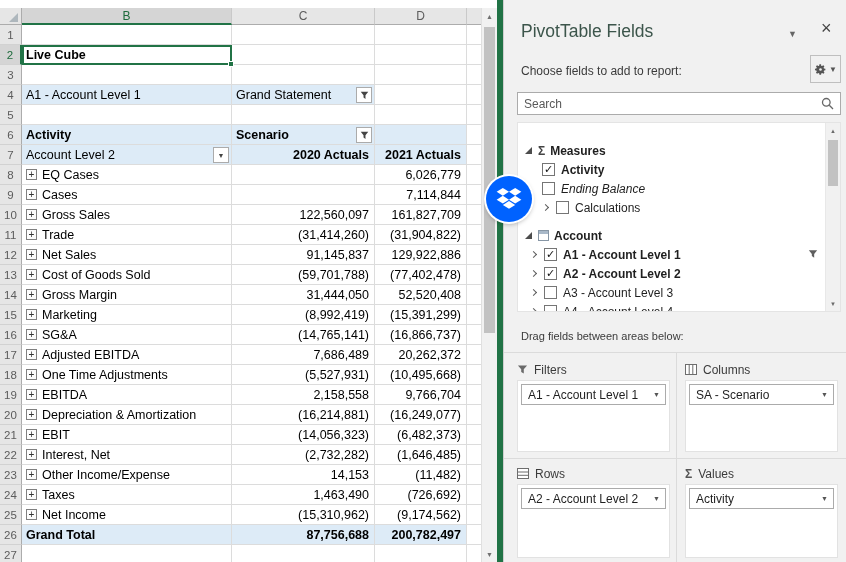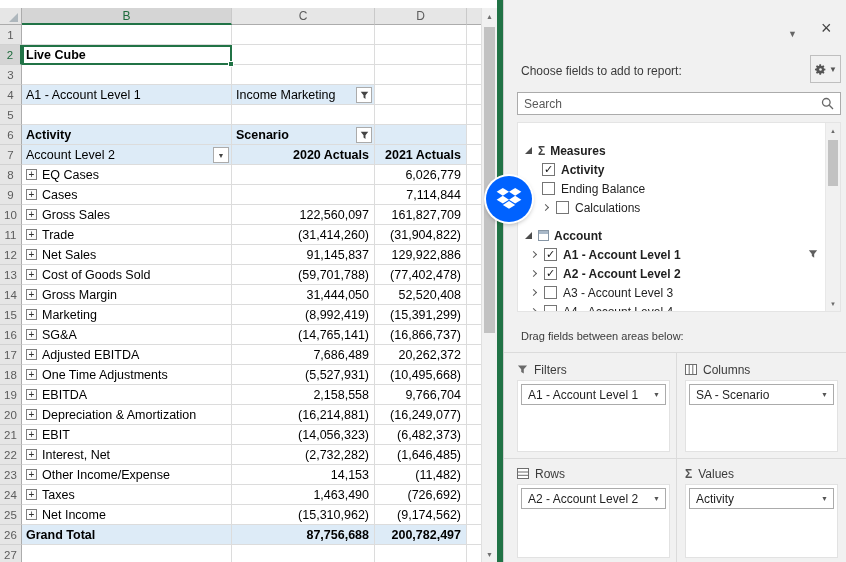--- a/index.html
+++ b/index.html
@@ -186,21 +186,21 @@
           <div class="cell cC"></div>
           <div class="cell cD"></div>
           <div class="cell cE"></div>
       </div>
 
       <div class="xrow">
         <div class="cell cB blue">
             <span>A1 - Account Level 1</span>
           </div>
         <div class="cell cC blue">
-          <span>Income Marketing</span>
+          <span>Grand Statement</span>
           <span class="fbtn">
               <svg width="9" height="9" viewBox="0 0 12 12">
                 <path d="M1 1 H11 L7.3 5.6 V10.6 L4.7 8.8 V5.6 Z" fill="#444"></path>
               </svg>
             </span>
         </div>
         <div class="cell cD"></div>
           <div class="cell cE"></div>
       </div>
 
@@ -442,20 +442,21 @@
     <svg width="26" height="24" viewBox="0 0 24 22" fill="#fff">
       <path d="M6.3 0.8 L12 4.4 L6.3 8 L0.6 4.4 Z"></path>
       <path d="M17.7 0.8 L23.4 4.4 L17.7 8 L12 4.4 Z"></path>
       <path d="M6.3 8 L12 11.6 L6.3 15.2 L0.6 11.6 Z"></path>
       <path d="M17.7 8 L23.4 11.6 L17.7 15.2 L12 11.6 Z"></path>
       <path d="M12 12.9 L17.7 16.5 L12 20.1 L6.3 16.5 Z"></path>
     </svg>
   </div>
 
   <div class="pane">
+    <div class="pane-title">PivotTable Fields</div>
     <div class="pane-opt">▼</div>
     <div class="pane-close">×</div>
 
     <div class="choose-label">Choose fields to add to report:</div>
     <div class="gear-btn">
       <svg width="13" height="13" viewBox="0 0 24 24">
           <path fill="#555" d="M12 8a4 4 0 100 8 4 4 0 000-8zm9 5.5v-3l-2.6-.5a6.7 6.7 0 00-.7-1.6l1.5-2.2-2.1-2.1-2.2 1.5c-.5-.3-1-.5-1.6-.7L13 2.3h-3l-.5 2.6c-.6.2-1.1.4-1.6.7L5.7 4.1 3.6 6.2l1.5 2.2c-.3.5-.5 1-.7 1.6l-2.6.5v3l2.6.5c.2.6.4 1.1.7 1.6l-1.5 2.2 2.1 2.1 2.2-1.5c.5.3 1 .5 1.6.7l.5 2.6h3l.5-2.6c.6-.2 1.1-.4 1.6-.7l2.2 1.5 2.1-2.1-1.5-2.2c.3-.5.5-1 .7-1.6l2.6-.5z"></path>
           <circle cx="12" cy="12" r="2.4" fill="#F1F1F1"></circle>
         </svg>
       <span class="tiny">▼</span>
@@ -475,21 +476,21 @@
       <div class="flist-inner">
           <div class="fitem" style="padding-left: 7px;">
             <span class="tri-exp"></span>
             <span class="sigma">Σ</span>
             <span class="flabel bold">Measures</span>
           </div>
           <div class="fitem" style="padding-left: 24px;">
             <span class="cbx">✓</span>
             <span class="flabel bold">Activity</span>
           </div>
-          <div class="fitem" style="padding-left: 24px;">
+          <div class="fitem" style="padding-left: 24px; font-style: italic;">
             <span class="cbx"></span>
             <span class="flabel">Ending Balance</span>
           </div>
           <div class="fitem" style="padding-left: 24px;">
             <span class="chev"></span>
             <span class="cbx"></span>
             <span class="flabel">Calculations</span>
           </div>
           <div class="fitem gap" style="padding-left: 7px;">
             <span class="tri-exp"></span>

